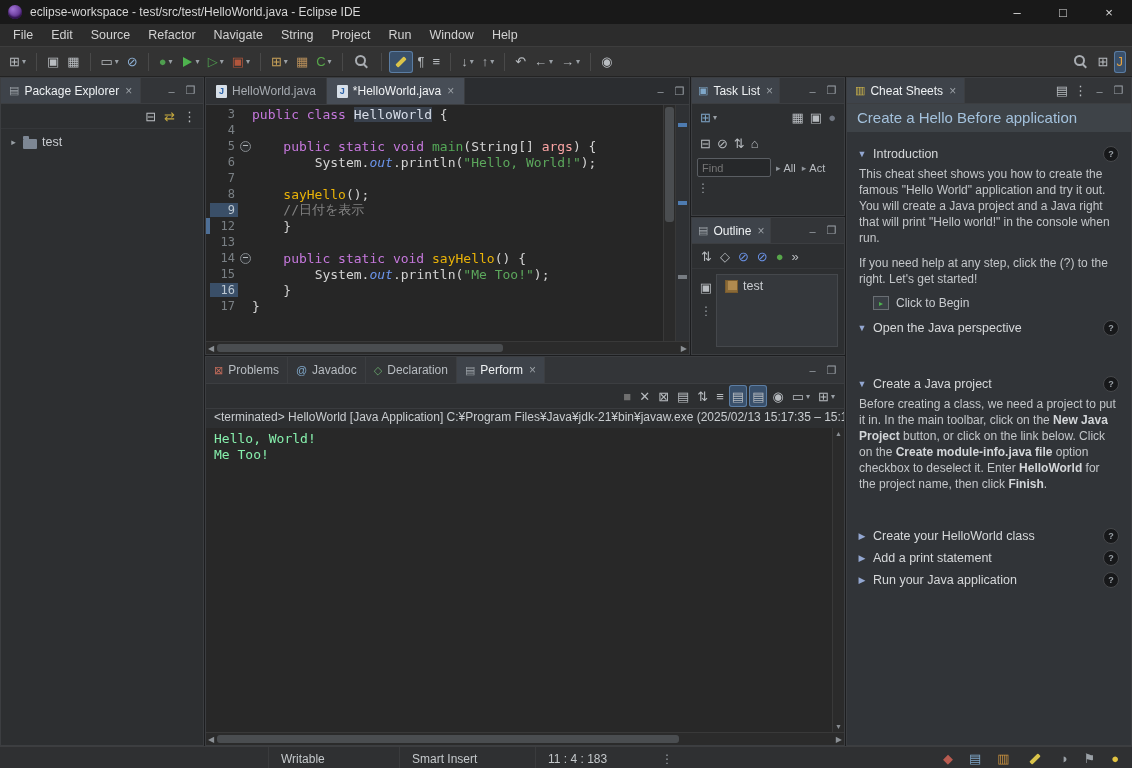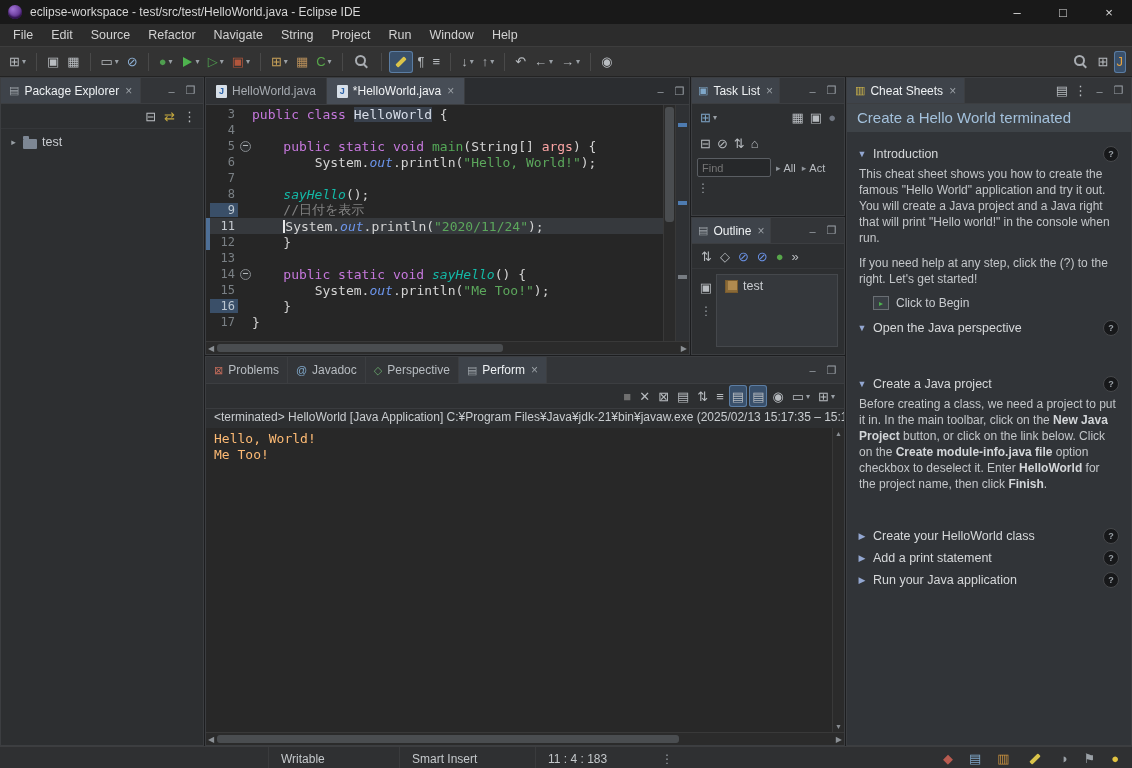--- a/index.html
+++ b/index.html
@@ -75,37 +75,37 @@
   .edrow.cur .lnum{color:#c6cbd0}
   .fold{width:14px;display:flex;align-items:center;justify-content:center}
   .foldc{width:9px;height:9px;border:1px solid #85898d;border-radius:50%;position:relative;background:#2d2f31}
   .foldc::after{content:"";position:absolute;left:2px;right:2px;top:3.5px;height:1px;background:#b6babd}
   .code{white-space:pre;color:#d4d4d4}
   .tk-kw{color:#c678dd}
   .tk-str{color:#5ca75c}
   .tk-cm{color:#828282}
   .tk-fld{color:#6c95eb;font-style:italic}
   .tk-mth{color:#54a857}
-  .tk-smth{color:#14b8a6;font-style:italic}
+  .tk-smth{color:#eab308;}
   .tk-arg{color:#fca5a5}
   .tk-cls{color:#d8dee9;background:#39414d}
   .caret{display:inline-block;width:2px;height:13px;background:#e8e8e8;vertical-align:-2px}
   .vscroll{width:11px;background:#2b2b2b;border-left:1px solid #393939;position:relative}
   .vthumb{position:absolute;left:1px;right:1px;background:#4a4d50;border-radius:3px}
   .ruler{width:13px;background:#2f3134;border-left:1px solid #393939;position:relative}
   .rmark{position:absolute;left:2px;right:2px;height:4px}
   .hscroll{height:12px;min-height:12px;background:#2b2b2b;border-top:1px solid #393939;display:flex;align-items:center;font-size:8px;color:#8a8f94;padding:0 2px}
   .htrack{flex:1;position:relative;height:8px;margin:0 3px}
   .hthumb{position:absolute;top:0;height:8px;background:#4a4d50;border-radius:3px}
 
   
   .ctoolbar{height:24px;min-height:24px;display:flex;align-items:center;justify-content:flex-end;gap:2px;padding:0 6px;background:#2d2f31;border-bottom:1px solid #3a3c3f}
   .cstatus{height:17px;min-height:17px;font-size:12px;color:#c9cdd0;padding:1px 8px;white-space:nowrap;overflow:hidden;background:#2d2f31}
   .cbody{flex:1;display:flex;background:#282828;overflow:hidden}
-  .cout{flex:1;font-family:"DejaVu Sans Mono",monospace;font-size:13px;color:#fdba74;padding:3px 8px;line-height:16px;white-space:pre}
+  .cout{flex:1;font-family:"DejaVu Sans Mono",monospace;font-size:13px;color:#86efac;padding:3px 8px;line-height:16px;white-space:pre}
 
   
   .tl-row{display:flex;align-items:center;padding:2px 5px;gap:2px}
   .tl-row .sp{flex:1}
   .find-input{width:64px;height:17px;background:#26282a;border:1px solid #5a5e63;color:#cfcfcf;
      font-family:"Liberation Sans",sans-serif;font-size:11px;padding:0 4px;border-radius:2px;outline:none}
   .tl-filter{display:flex;align-items:center;gap:3px;color:#b9bdc2;font-size:11px;padding:0 3px;white-space:nowrap;overflow:hidden}
   .tl-filter .ar{color:#8f959b;font-size:9px}
 
   
@@ -352,26 +352,20 @@
             <span class="chgbar"></span>
             <span class="lnum">8</span>
             <span class="fold"></span>
             <span class="code"><span>    </span><span class="tk-smth">sayHello</span><span>();</span></span>
           </div>
           <div class="edrow">
             <span class="chgbar"></span>
             <span class="lnum hl">9</span>
             <span class="fold"></span>
             <span class="code"><span>    </span><span class="tk-cm">//日付を表示</span></span>
-          </div>
-          <div class="edrow cur">
-            <span class="chgbar on"></span>
-            <span class="lnum">11</span>
-            <span class="fold"></span>
-            <span class="code"><span>    </span><span class="caret"></span><span>System</span><span>.</span><span class="tk-fld">out</span><span>.</span><span>println</span><span>(</span><span class="tk-str">"2020/11/24"</span><span>);</span></span>
           </div>
           <div class="edrow">
             <span class="chgbar on"></span>
             <span class="lnum">12</span>
             <span class="fold"></span>
             <span class="code"><span>    }</span></span>
           </div>
           <div class="edrow">
             <span class="chgbar"></span>
             <span class="lnum">13</span>
@@ -530,21 +524,21 @@
           <div class="vtab">
             <span class="tab-ic" style="color: rgb(192, 106, 90);">⊠</span>
             <span>Problems</span>
           </div>
           <div class="vtab">
             <span class="tab-ic" style="color: rgb(127, 167, 201);">@</span>
             <span>Javadoc</span>
           </div>
           <div class="vtab">
             <span class="tab-ic" style="color: rgb(103, 165, 107);">◇</span>
-            <span>Perspective</span>
+            <span>Declaration</span>
           </div>
           <div class="vtab sel">
             <span class="tab-ic" style="color: rgb(154, 160, 166);">▤</span>
             <span>Perform</span>
             <span class="tabx">×</span>
           </div>
         </div>
       <span class="ph-sp"></span>
       <span class="ph-btn">–</span>
       <span class="ph-btn">❐</span>
@@ -617,21 +611,21 @@
             <span class="glyph">▤</span>
           </span>
           <span class="icn">
             <span class="glyph">⋮</span>
           </span>
         </span>
       <span class="ph-btn">–</span>
       <span class="ph-btn">❐</span>
     </div>
     <div class="cs-body">
-      <div class="cs-title">Create a Hello World terminated</div>
+      <div class="cs-title">Create a Hello Before application</div>
       <div class="cs-sections" id="cs-sections">
           <div class="cs-sec">
             <div class="cs-h">
               <span class="cs-ar">▼</span>
               <span class="cs-t">Introduction</span>
               <span class="cs-help">?</span>
             </div>
             <p class="cs-p"><span>This cheat sheet shows you how to create the famous "Hello World" application and try it out. You will create a Java project and a Java right that will print "Hello world!" in the console when run.</span></p>
             <p class="cs-p"><span>If you need help at any step, click the (?) to the right. Let's get started!</span></p>
             <div class="cs-action">

